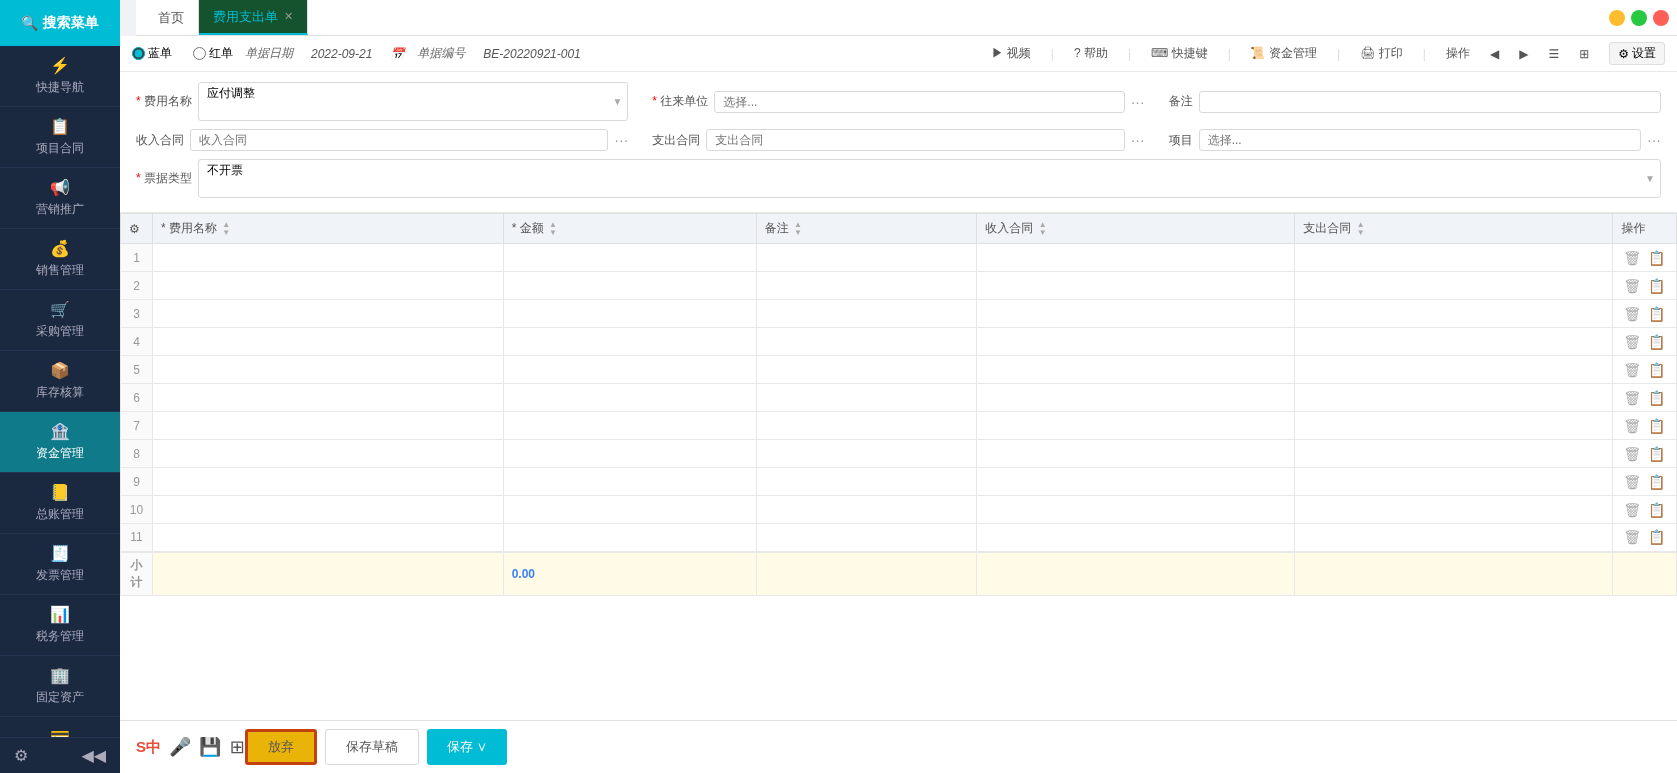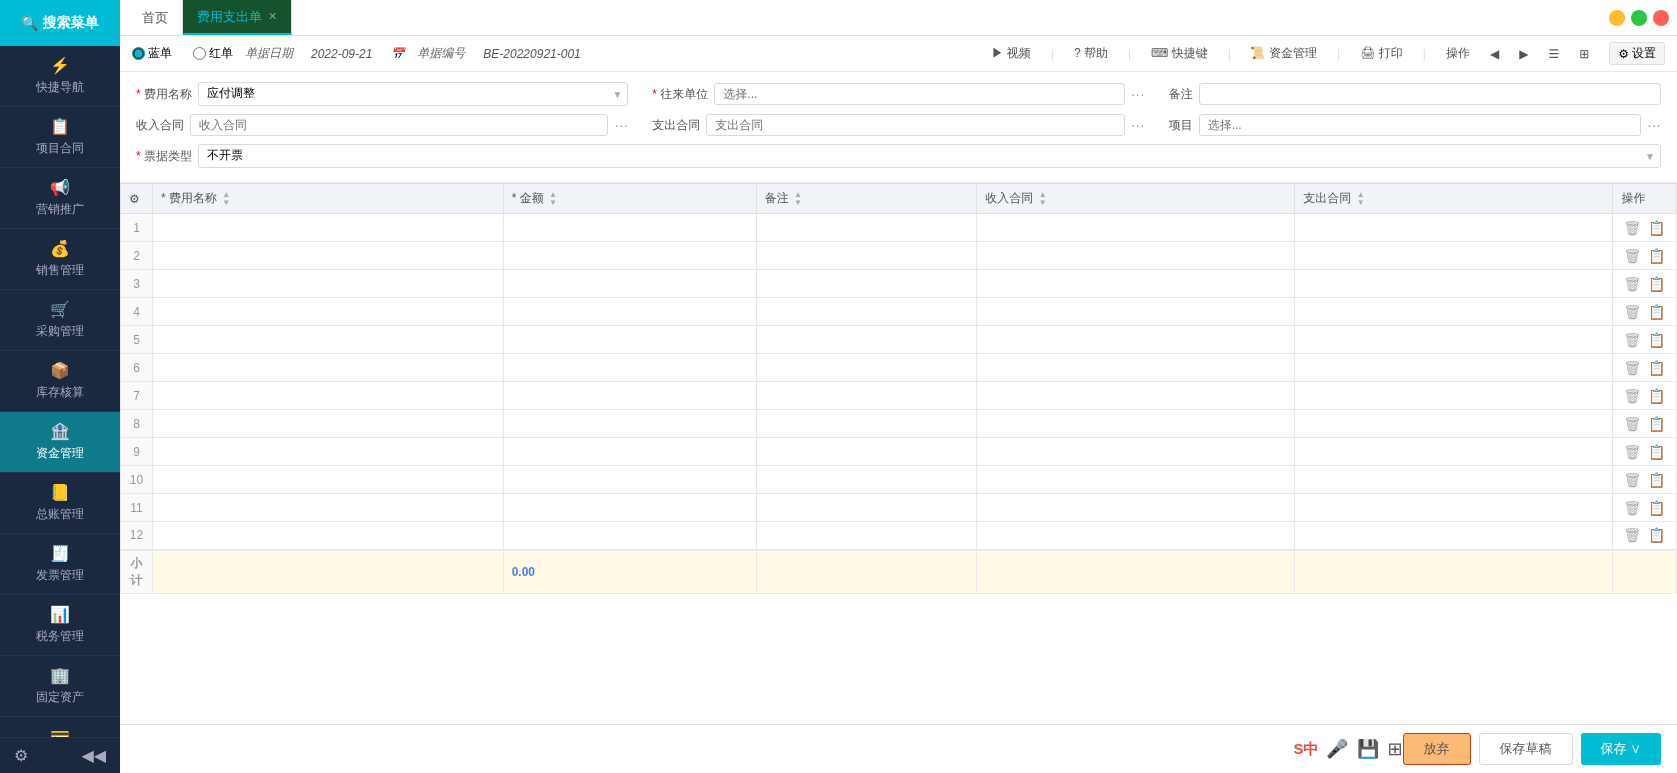--- a/index.html
+++ b/index.html
@@ -63,20 +63,21 @@
 
     
     .tab-bar {
       display: flex;
       align-items: center;
       background: #fff;
       border-bottom: 1px solid #e0e0e0;
       padding: 0 8px;
       height: 36px;
       flex-shrink: 0;
+      margin-left: 16px;
     }
     .tab {
       display: flex;
       align-items: center;
       padding: 0 14px;
       height: 100%;
       font-size: 13px;
       cursor: pointer;
       color: #555;
       border-right: 1px solid #e0e0e0;
@@ -169,21 +170,21 @@
     .form-select-wrap {
       flex: 1;
       position: relative;
       display: flex;
       align-items: center;
     }
     .form-select-wrap select {
       width: 100%;
       border: 1px solid #d9d9d9;
       border-radius: 3px;
-      padding: 3px 24px 5px 8px;
+      padding: 3px 24px 20px 8px;
       font-size: 12px;
       outline: none;
       background: #fff;
       appearance: none;
       cursor: pointer;
     }
     .form-select-wrap .arrow {
       position: absolute;
       right: 6px;
       color: #aaa;
@@ -263,37 +264,37 @@
       cursor: pointer;
     }
 
     
     .footer-bar {
       background: #fff;
       border-top: 1px solid #e0e0e0;
       padding: 8px 16px;
       display: flex;
       align-items: center;
-      justify-content: flex-end;
+      justify-content: flex-start;
       flex-shrink: 0;
     }
     .footer-icons { display: flex; gap: 8px; align-items: center; }
     .footer-icon { font-size: 18px; color: #555; cursor: pointer; }
     .footer-brand { color: #e74c3c; font-weight: bold; font-size: 15px; }
     .footer-actions { display: flex; gap: 8px; }
     .btn {
       padding: 6px 20px;
       border-radius: 3px;
       border: none;
       cursor: pointer;
       font-size: 13px;
     }
     .btn-discard {
-      background: #fdba74;
-      border: 1px solid #c2410c;
+      background: #eab308;
+      border: 3px solid #c2410c;
       color: #555;
     }
     .btn-draft {
       background: #fff;
       border: 1px solid #d9d9d9;
       color: #555;
     }
     .btn-save {
       background: #00bcd4;
       color: #fff;
@@ -646,32 +647,20 @@
     <td></td>
     <td></td>
     <td></td>
     <td></td>
     <td></td>
     <td class="op-cell">
       <span class="op-icon">🗑</span>
       <span class="op-icon">📋</span>
     </td>
   </tr>
-            <tr>
-    <td class="row-num">12</td>
-    <td></td>
-    <td></td>
-    <td></td>
-    <td></td>
-    <td></td>
-    <td class="op-cell">
-      <span class="op-icon">🗑</span>
-      <span class="op-icon">📋</span>
-    </td>
-  </tr>
             <tr class="subtotal-row">
   <td class="row-num">小计</td>
   <td></td>
   <td>0.00</td>
   <td></td>
   <td></td>
   <td></td>
   <td></td>
 </tr>
           </tbody>

